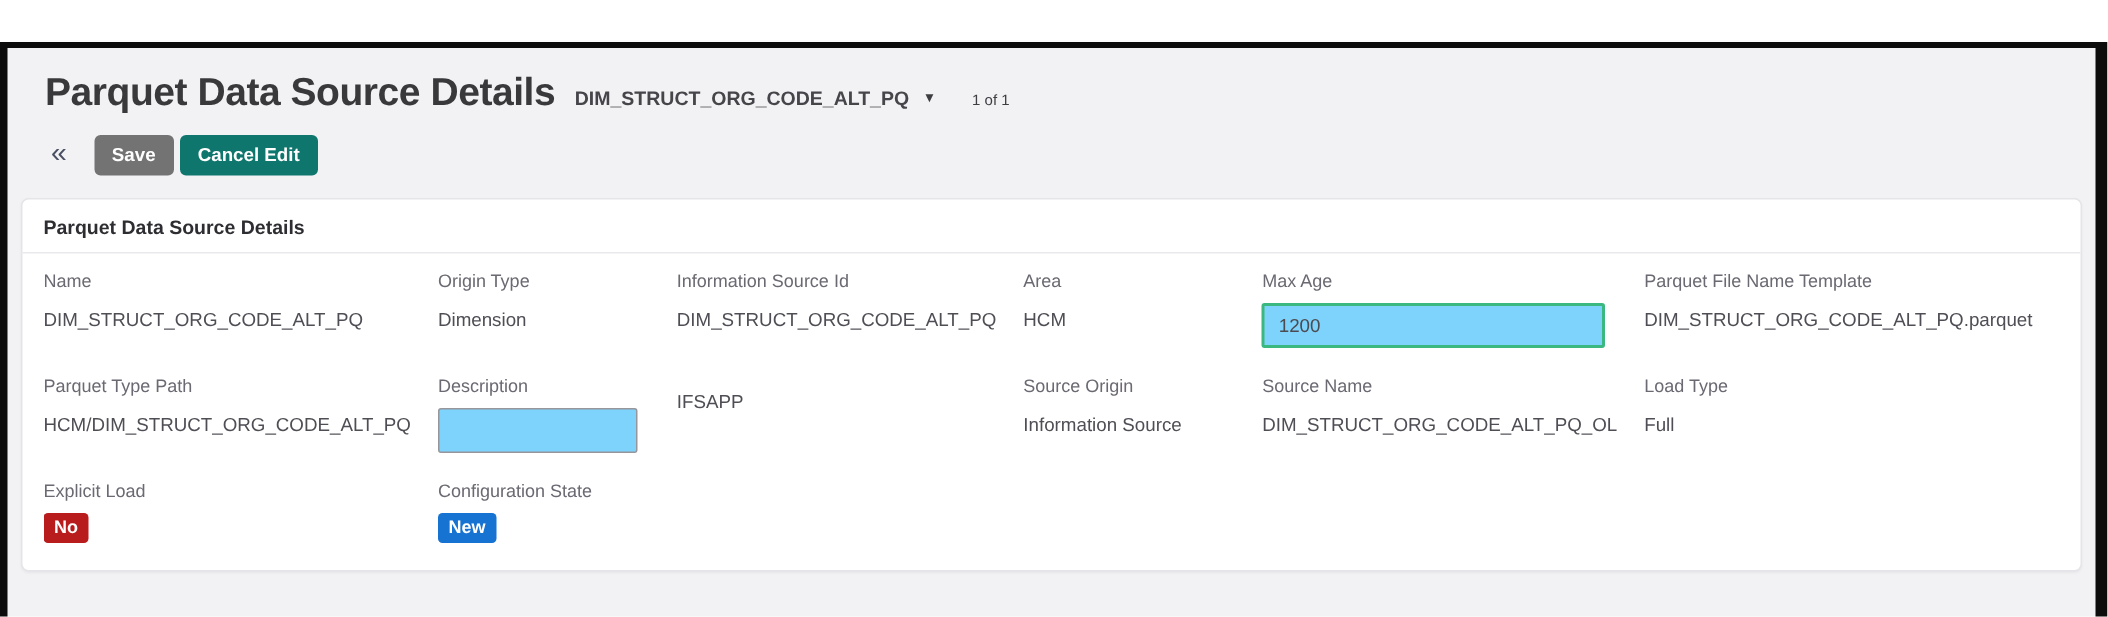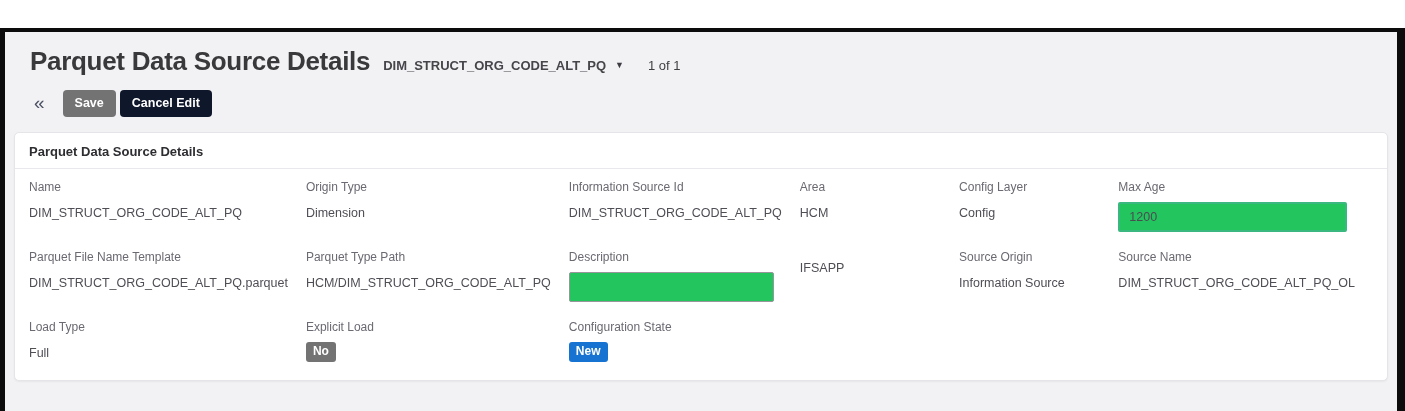--- a/index.html
+++ b/index.html
@@ -23,38 +23,38 @@
   }
   .page-title {
     font-size:26px; font-weight:700; color:#39393c; letter-spacing:-0.3px;
     line-height:32px;
   }
   .record-selector {
     display:flex; align-items:center; margin-left:13px; cursor:pointer;
   }
   .record-name { font-size:13px; font-weight:600; color:#46464a; }
   .caret-down { font-size:9px; color:#3e3e42; margin-left:9px; position:relative; top:-1px; }
-  .record-count { font-size:13px; color:#3f3f43; margin-left:24px; }
+  .record-count { font-size:10px; color:#3f3f43; margin-left:24px; }
 
   
   .toolbar {
     display:flex; align-items:center;
     margin:12px 0 0 25px; height:28px;
   }
   .collapse-btn {
     font-size:19px; color:#495062; background:none; border:none;
     cursor:pointer; line-height:26px; padding:0 4px; font-family:inherit;
   }
   .btn {
     border:none; border-radius:4px; color:#ffffff;
     font-size:12.5px; font-weight:700; font-family:inherit;
     height:27px; padding:0 12px; cursor:pointer; margin-left:9px;
   }
   .btn-save { background:#737373; margin-left:14px; }
-  .btn-cancel { background:#0f172a; margin-left:4px; }
+  .btn-cancel { background:#0f766e; margin-left:4px; }
 
   
   .panel {
     background:#ffffff;
     border:1px solid #e5e4e8;
     border-radius:5px;
     box-shadow:0 1px 2px rgba(0,0,0,0.05);
     margin:0 9px;
   }
   .panel-details { margin-top:15px; }
@@ -72,33 +72,33 @@
     row-gap:18px;
   }
   .field { padding-right:18px; min-height:44px; }
   .field-label { font-size:12px; color:#6b6971; line-height:15px; }
   .field-value { font-size:12.5px; color:#504e55; margin-top:10px; line-height:16px; }
 
   .text-input {
     display:block; width:calc(100% - 8px); height:30px;
     border:1px solid #97969b; border-radius:2px;
     padding:0 9px; font-size:12.5px; color:#4d4b52;
-    font-family:inherit; background:#22c55e; outline:none;
+    font-family:inherit; background:#7dd3fc; outline:none;
     margin-top:7px;
   }
   .input-focused {
     border:2px solid #3bb880;
   }
 
   .badge {
     display:inline-block; margin-top:7px;
     padding:3px 7px 4px 7px; border-radius:3px;
     font-size:12px; font-weight:700; color:#ffffff; line-height:13px;
   }
-  .badge-gray { background:#737373; }
+  .badge-gray { background:#b91c1c; }
   .badge-blue { background:#1673d2;text-align:center; }
 </style>
 </head>
 <body>
 
 <div class="frame">
   <div class="page">
 
     <div class="header">
       <h1 class="page-title">Parquet Data Source Details</h1>
@@ -130,24 +130,20 @@
         </div>
         <div class="field">
           <div class="field-label">Information Source Id</div>
           <div class="field-value">DIM_STRUCT_ORG_CODE_ALT_PQ</div>
         </div>
         <div class="field">
           <div class="field-label">Area</div>
           <div class="field-value">HCM</div>
         </div>
 
-        <div class="field">
-          <div class="field-label">Config Layer</div>
-          <div class="field-value">Config</div>
-        </div>
         <div class="field">
           <div class="field-label">Max Age</div>
           <input class="text-input input-focused" type="text" autofocus="" value="1200" style="">
         </div>
         <div class="field">
           <div class="field-label">Parquet File Name Template</div>
           <div class="field-value">DIM_STRUCT_ORG_CODE_ALT_PQ.parquet</div>
         </div>
         <div class="field">
           <div class="field-label">Parquet Type Path</div>

